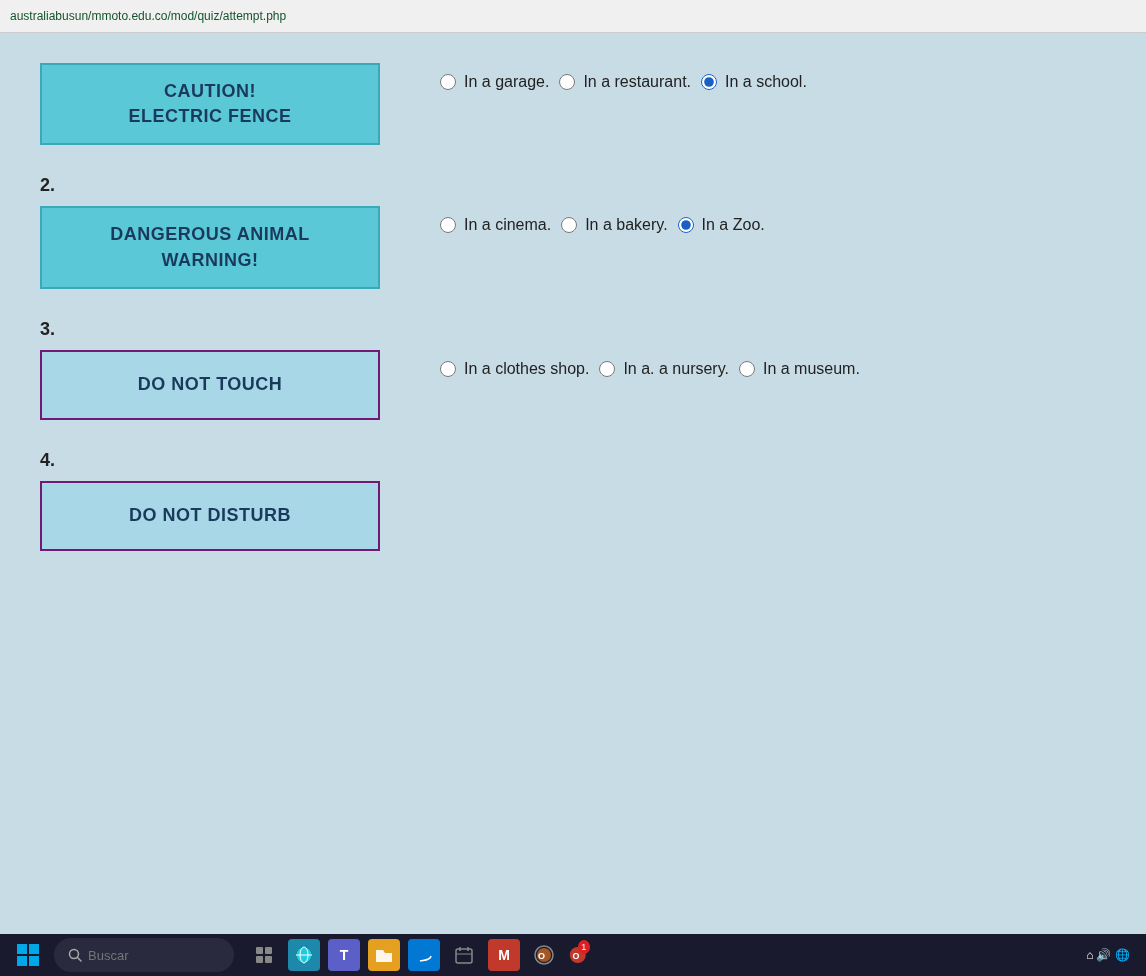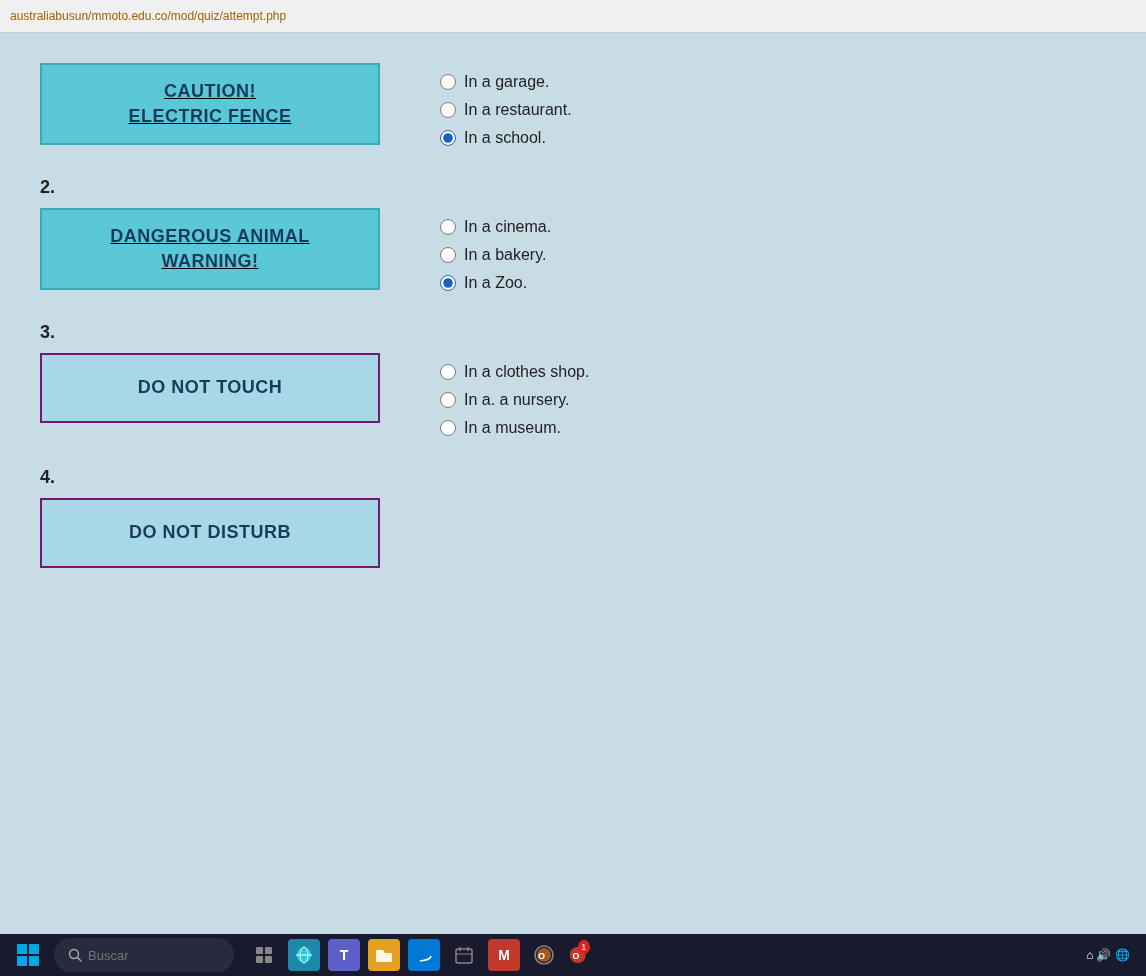--- a/index.html
+++ b/index.html
@@ -10,21 +10,21 @@
       background-color: #d6e4ec;
       font-family: Arial, sans-serif;
       overflow: hidden;
       position: relative;
     }
 
     .url-bar {
       background: #f0f0f0;
       height: 22px;
       font-size: 12px;
-      color: #a16207;
+      color: #14532d;
       display: flex;
       align-items: center;
       padding: 16px 10px;
       border-bottom: 1px solid #ccc;
     }
 
     .main-content {
       background: #c8dce6;
       width: 100%;
       height: calc(976px - 22px - 48px);
@@ -50,21 +50,20 @@
     .sign-box {
       width: 340px;
       min-height: 80px;
       background: #5bc8d8;
       display: flex;
       align-items: center;
       justify-content: center;
       padding: 14px 20px;
       border: 2px solid #3aaabb;
       flex-shrink: 0;
-      text-decoration: underline;
     }
 
     .sign-box-light {
       width: 340px;
       min-height: 70px;
       background: #a8d8e8;
       display: flex;
       align-items: center;
       justify-content: center;
       padding: 14px 20px;
@@ -76,21 +75,21 @@
       font-size: 18px;
       font-weight: bold;
       color: #1a3a5c;
       text-align: center;
       line-height: 1.4;
       letter-spacing: 0.5px;
     }
 
     .options-block {
       display: flex;
-      flex-direction: column;
+      flex-direction: row;
       gap: 10px;
       padding-top: 10px;
     }
 
     .option-item {
       display: flex;
       align-items: center;
       gap: 8px;
       font-size: 16px;
       color: #222;

